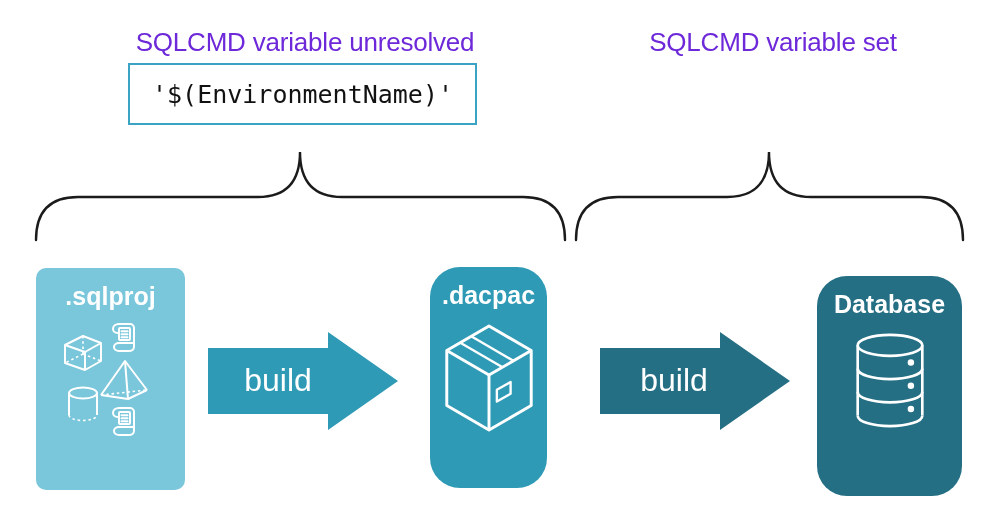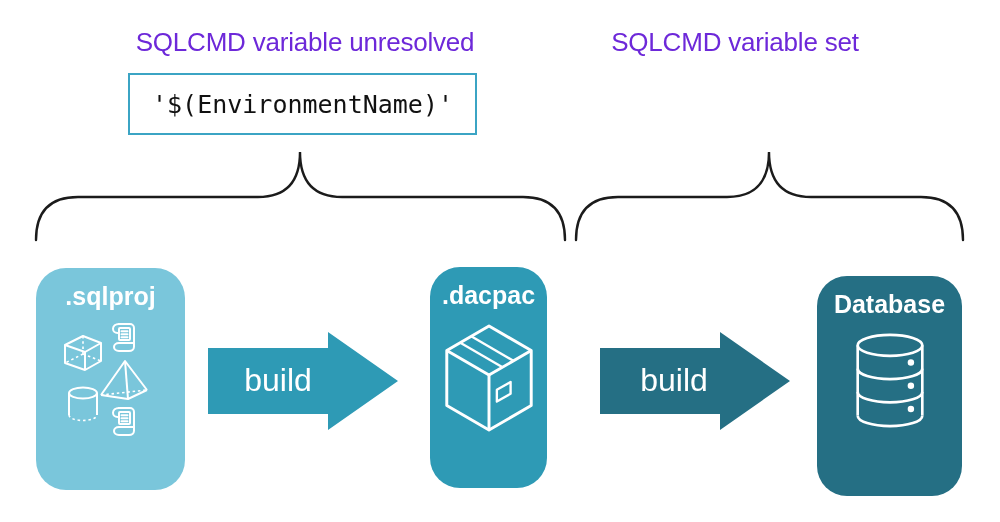--- a/index.html
+++ b/index.html
@@ -5,34 +5,34 @@
   html,body{margin:0;padding:0;background:#ffffff;}
   .canvas{
     position:relative;width:1000px;height:522px;background:#ffffff;
     font-family:"Liberation Sans",sans-serif;overflow:hidden;
   }
   .heading{
     position:absolute;font-weight:400;font-size:26px;color:#6d28d9;
     text-align:center;letter-spacing:-0.2px;white-space:nowrap;
   }
   #heading-unresolved{left:55px;top:27px;width:500px;}
-  #heading-set{left:584px;top:27px;width:302px;}
+  #heading-set{left:622px;top:27px;width:302px;}
   .code-box{
     position:absolute;border:2px solid #3BA4C4;background:#ffffff;
     display:flex;align-items:center;justify-content:center;
     font-family:"DejaVu Sans Mono","Liberation Mono",monospace;
     font-size:25px;color:#111111;white-space:nowrap;
   }
-  #code-unresolved{left:128px;top:73px;width:345px;height:58px;}
+  #code-unresolved{left:128px;top:63px;width:345px;height:58px;}
   #code-set{left:667px;top:79px;width:199px;height:58px;}
   .braces{position:absolute;left:0;top:0;}
   .card{
     position:absolute;border-radius:30px;display:flex;flex-direction:column;align-items:center;
   }
-  #card-sqlproj{left:36px;top:268px;width:149px;height:222px;background:#7AC6DB;}
+  #card-sqlproj{left:36px;top:268px;width:149px;height:222px;background:#7AC6DB;border-radius:10px;}
   #card-dacpac{left:430px;top:267px;width:117px;height:221px;background:#2E9AB5;}
   #card-database{left:817px;top:276px;width:145px;height:220px;background:#256F84;}
   .card-label{font-weight:700;font-size:25px;color:#ffffff;margin-top:14px;white-space:nowrap;}
   .arrow{position:absolute;}
   #arrow-build{left:208px;top:332px;}
   #arrow-deploy{left:600px;top:332px;}
   .arrow-label{
     position:absolute;color:#ffffff;font-weight:400;font-size:32px;
     text-align:center;line-height:36px;white-space:nowrap;
   }

